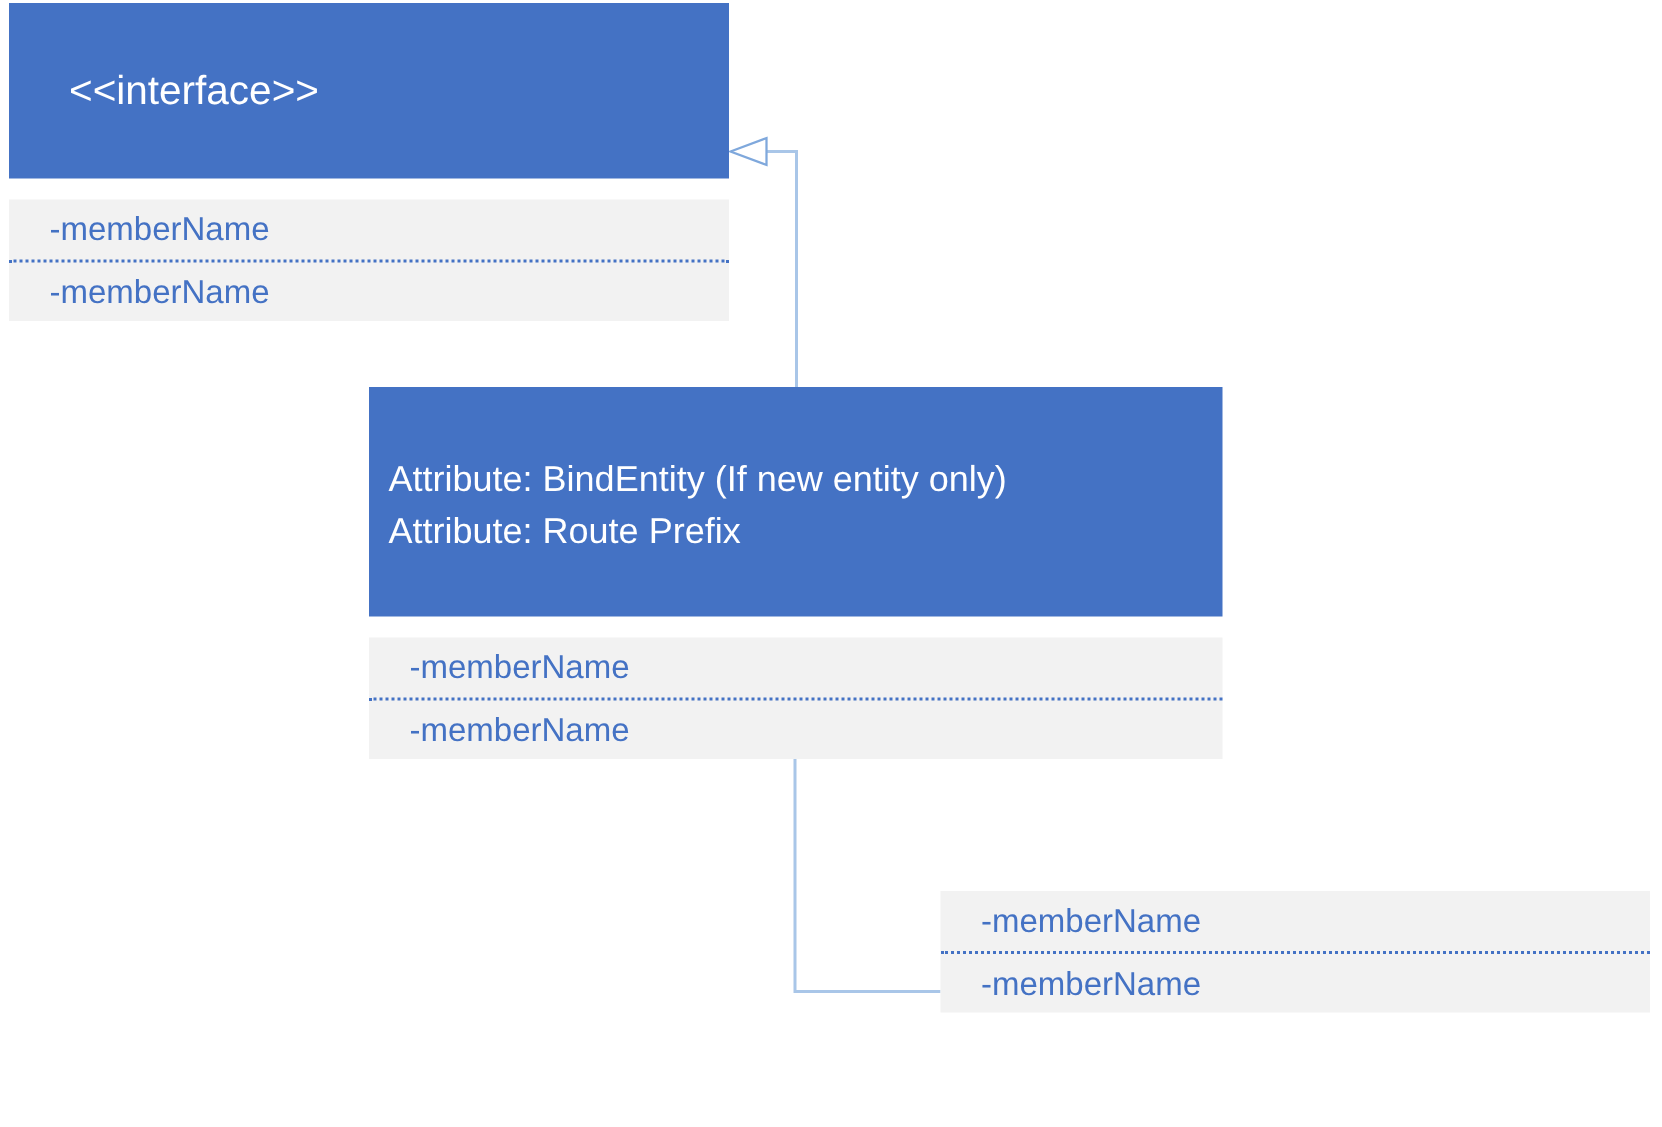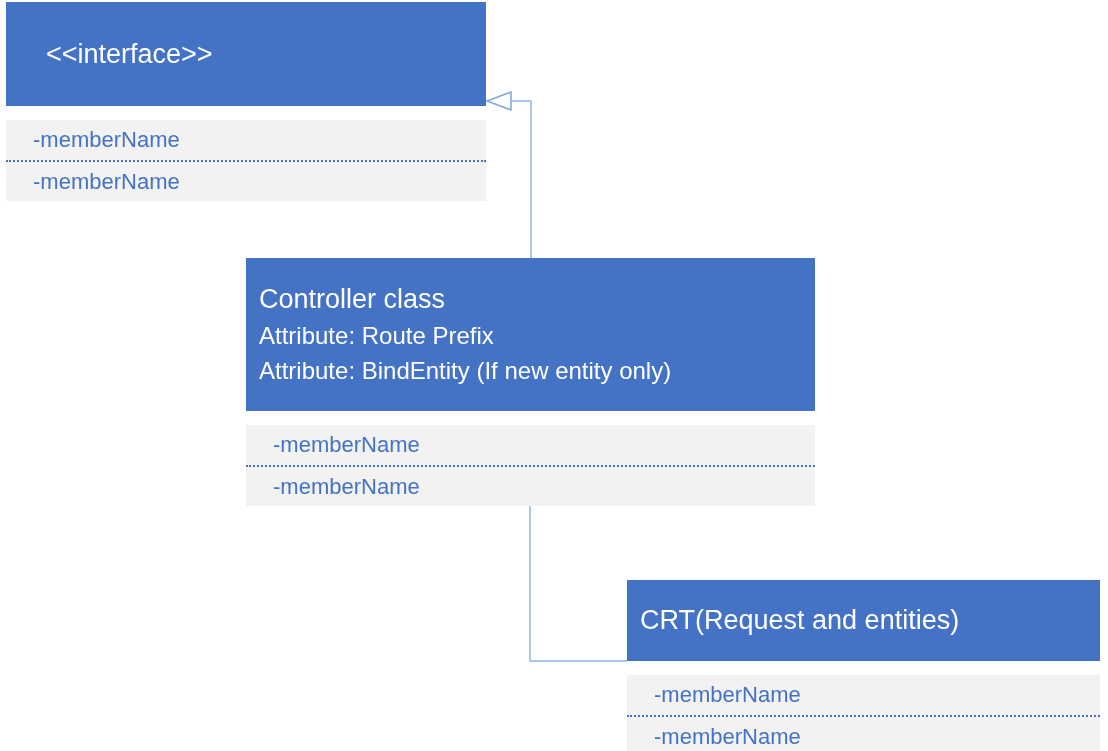--- a/index.html
+++ b/index.html
@@ -74,21 +74,21 @@
     white-space: nowrap;
     overflow: hidden;
   }
   .member-row + .member-row {
     border-top: 2px dotted var(--divider);
     height: 41px;
     line-height: 39px;
   }
   
   #box-icontroller { left: 6px;   top: 2px;   width: 480px; }
-  #box-icontroller .uml-header { height: 104px; padding-left: 40px; }
+  #box-icontroller .uml-header { height: 117px; padding-left: 40px; }
   #box-controller  { left: 246px; top: 258px; width: 569px; }
   #box-controller .uml-header { height: 153px; }
   #box-crt         { left: 627px; top: 580px; width: 473px; }
   #box-crt .uml-header { height: 81px; }
 </style>
 </head>
 <body>
 
 <div class="canvas">
 
@@ -105,33 +105,29 @@
       <div class="class-stereotype">&lt;&lt;interface&gt;&gt;</div>
     </div>
     <div class="uml-members">
       <div class="member-row">-memberName</div>
       <div class="member-row">-memberName</div>
     </div>
   </div>
 
   <div class="uml-box" id="box-controller">
     <div class="uml-header">
-      <div class="class-title">Controller class</div>
+      <div class="class-attribute">Attribute: BindEntity (If new entity only)</div>
       <div class="class-attribute">Attribute: Route Prefix</div>
-      <div class="class-attribute">Attribute: BindEntity (If new entity only)</div>
     </div>
     <div class="uml-members">
       <div class="member-row">-memberName</div>
       <div class="member-row">-memberName</div>
     </div>
   </div>
 
   <div class="uml-box" id="box-crt">
-    <div class="uml-header">
-      <div class="class-title">CRT(Request and entities)</div>
-    </div>
     <div class="uml-members">
       <div class="member-row">-memberName</div>
       <div class="member-row">-memberName</div>
     </div>
   </div>
 
 </div>
 
 </body></html>

